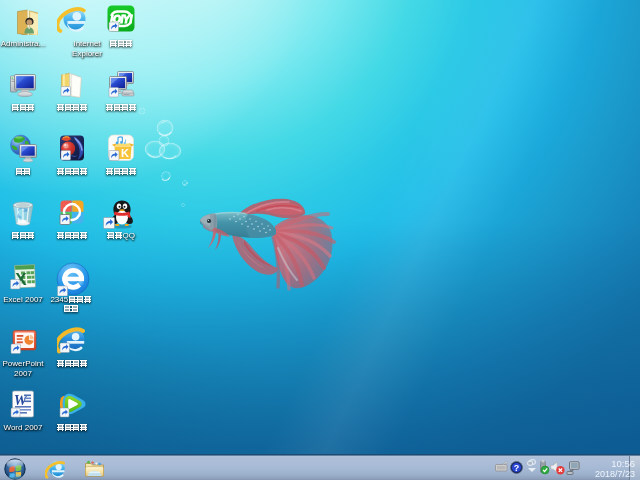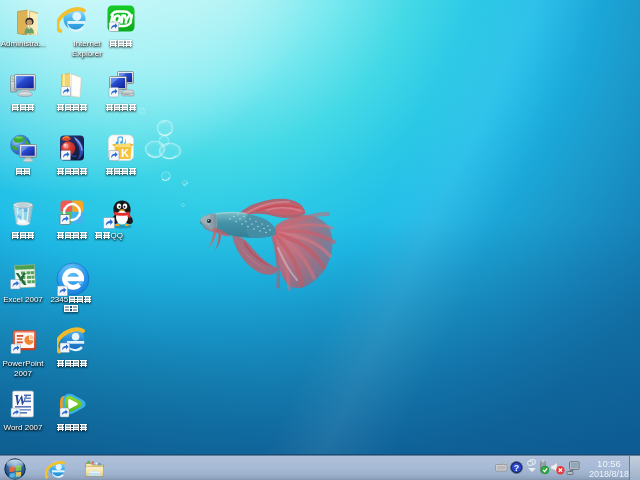--- a/index.html
+++ b/index.html
@@ -20,21 +20,21 @@
   linear-gradient(#fff,#fff) 50% 50%/7px 1px no-repeat,
   linear-gradient(#fff,#fff) 50% 100%/7px 1.2px no-repeat,
   linear-gradient(#fff,#fff) 12% 50%/1.1px 7px no-repeat,
   linear-gradient(#fff,#fff) 88% 50%/1.1px 7px no-repeat,
   linear-gradient(rgba(255,255,255,.55),rgba(255,255,255,.55)) 50% 50%/5.5px 5.5px no-repeat;
  filter:drop-shadow(0 1px 1px rgba(0,0,0,.85));}
 #bar{position:absolute;left:0;top:454px;width:640px;height:26px;
  background:linear-gradient(to bottom,#1c4a70 0,#1c4a70 4%,#b2c2da 8%,#adbfd8 14%,#a7bad5 55%,#9cb0cb 80%,#8d9fba 96%,#8496ad 100%);}
 #sdesk{position:absolute;right:0;top:456px;width:10px;height:24px;
  background:linear-gradient(to bottom,#c3cfdd,#9FB2CB);border-left:1px solid #6e7f95;}
-.clk{position:absolute;color:#eef5fc;font-size:9.5px;text-align:center;width:52px;left:583px}
+.clk{position:absolute;color:#eef5fc;font-size:9.5px;text-align:right;width:52px;left:583px}
 </style></head><body>
 <div id="desk">
 <svg id="fishsvg" style="position:absolute;left:178px;top:190px" width="160" height="112" viewBox="0 0 160 112">
 <defs>
 <linearGradient id="fbody" x1="0" y1="0" x2="0" y2="1">
  <stop offset="0" stop-color="#79bcc8"></stop>
           <stop offset="0.4" stop-color="#4493a9"></stop>
           <stop offset="1" stop-color="#357e95"></stop>
 </linearGradient>
 <radialGradient id="ftail" cx="0.2" cy="0.4" r="0.95">
@@ -310,21 +310,21 @@
 <div class="lb" style="left:62px;top:39px;width:50px">Internet<br>Explorer</div>
 <div class="lb" style="left:96px;top:39px;width:50px"><i class="c"></i><i class="c"></i><i class="c"></i></div>
 <div class="lb" style="left:-2px;top:103px;width:50px"><i class="c"></i><i class="c"></i><i class="c"></i></div>
 <div class="lb" style="left:47px;top:103px;width:50px"><i class="c"></i><i class="c"></i><i class="c"></i><i class="c"></i></div>
 <div class="lb" style="left:96px;top:103px;width:50px"><i class="c"></i><i class="c"></i><i class="c"></i><i class="c"></i></div>
 <div class="lb" style="left:-2px;top:167px;width:50px"><i class="c"></i><i class="c"></i></div>
 <div class="lb" style="left:47px;top:167px;width:50px"><i class="c"></i><i class="c"></i><i class="c"></i><i class="c"></i></div>
 <div class="lb" style="left:96px;top:167px;width:50px"><i class="c"></i><i class="c"></i><i class="c"></i><i class="c"></i></div>
 <div class="lb" style="left:-2px;top:231px;width:50px"><i class="c"></i><i class="c"></i><i class="c"></i></div>
 <div class="lb" style="left:47px;top:231px;width:50px"><i class="c"></i><i class="c"></i><i class="c"></i><i class="c"></i></div>
-<div class="lb" style="left:84px;top:231px;width:50px"><i class="c"></i><i class="c"></i>QQ</div>
+<div class="lb" style="left:96px;top:231px;width:50px"><i class="c"></i><i class="c"></i>QQ</div>
 <div class="lb" style="left:-2px;top:295px;width:50px">Excel 2007</div>
 <div class="lb" style="left:46px;top:295px;width:50px">2345<i class="c"></i><i class="c"></i><i class="c"></i><br><i class="c"></i><i class="c"></i></div>
 <div class="lb" style="left:-2px;top:359px;width:50px">PowerPoint<br>2007</div>
 <div class="lb" style="left:47px;top:359px;width:50px"><i class="c"></i><i class="c"></i><i class="c"></i><i class="c"></i></div>
 <div class="lb" style="left:-2px;top:423px;width:50px">Word 2007</div>
 <div class="lb" style="left:47px;top:423px;width:50px"><i class="c"></i><i class="c"></i><i class="c"></i><i class="c"></i></div>
 
 <svg class="ico" style="left:57px;top:69px" viewBox="0 0 30 30">
 <path d="M4.5,6 L12.5,4.2 L12.5,26.8 L4.5,24.8 Z" fill="#f2d468" stroke="#c8a448" stroke-width="0.6"></path>
 <path d="M6,5.2 L7.8,4.8 L7.8,25.6 L6,25.2 Z" fill="#fbeaa6"></path>
@@ -574,13 +574,13 @@
 <circle cx="10.4" cy="9.2" r="4.2" fill="#e23b3b"></circle>
 <path d="M8.7,7.5 L12.1,10.9 M12.1,7.5 L8.7,10.9" stroke="#fff" stroke-width="1.2"></path>
 </svg>
 <svg style="position:absolute;left:566px;top:461px" width="14" height="14" viewBox="0 0 14 14">
 <rect x="3.5" y="0.8" width="9.5" height="7.5" rx="0.8" fill="#c8ced5" stroke="#5f666e" stroke-width="0.9"></rect>
 <rect x="4.8" y="2" width="7" height="5" fill="#8fa6b6"></rect>
 <path d="M7,8.4 L7,9.6 L4,9.6 L4,10.8" fill="none" stroke="#5f666e" stroke-width="0.8"></path>
 <rect x="1" y="10.5" width="6" height="3" rx="0.6" fill="#b7bec6" stroke="#5f666e" stroke-width="0.8"></rect>
 </svg>
 <div class="clk" style="top:458px;font-size:9.5px">10:56</div>
-<div class="clk" style="top:468.5px;font-size:9px">2018/8/18</div>
+<div class="clk" style="top:468.5px;font-size:9px">2018/7/23</div>
 </div>
 </body></html>

